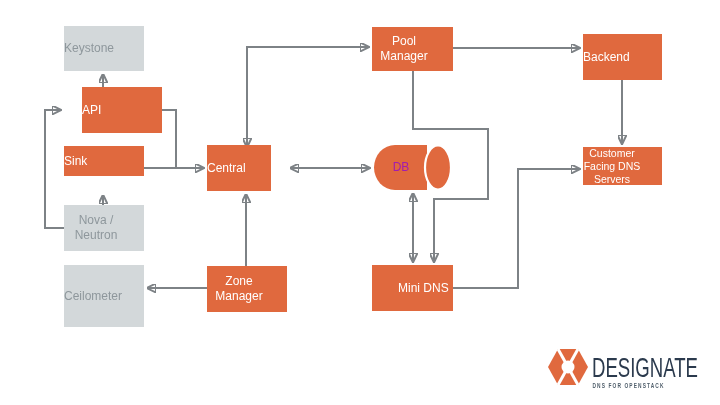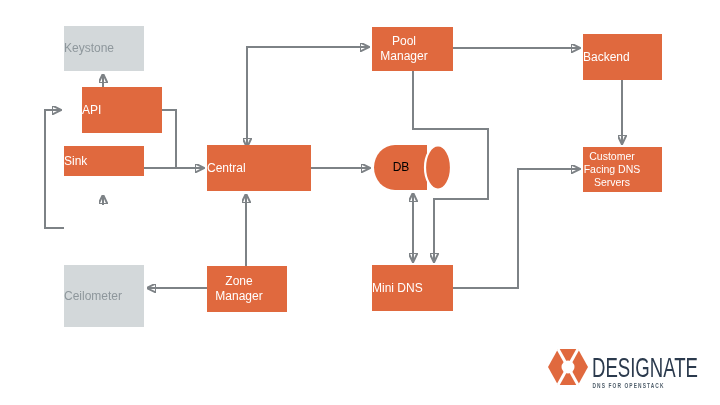--- a/index.html
+++ b/index.html
@@ -28,30 +28,30 @@
   }
   .node > span { display: inline-block; max-width: 64px; }
   .node.orange { background: var(--orange); color: #fff; }
   .node.gray   { background: var(--gray-fill); color: var(--gray-text); }
 
   #n-keystone   { left: 64px;  top: 26px;  width: 80px; height: 45px; }
   #n-api        { left: 82px;  top: 87px;  width: 80px; height: 46px; }
   #n-sink       { left: 64px;  top: 146px; width: 80px; height: 30px; }
   #n-nova       { left: 64px;  top: 205px; width: 80px; height: 46px; }
   #n-ceilometer { left: 64px;  top: 265px; width: 80px; height: 62px; }
-  #n-central    { left: 207px; top: 145px; width: 104px; height: 46px; }
+  #n-central    { left: 207px; top: 145px; width: 64px; height: 46px; }
   #n-zone       { left: 207px; top: 266px; width: 80px; height: 46px; }
   #n-pool       { left: 372px; top: 27px;  width: 81px; height: 44px; }
-  #n-mini       { left: 372px; top: 265px; width: 81px; height: 46px; }
+  #n-mini       { left: 372px; top: 265px; width: 81px; height: 46px; padding-left: 26px; }
   #n-backend    { left: 583px; top: 26px;  width: 79px; height: 46px; margin-top: 8px; }
-  #n-customer   { left: 583px; top: 147px; width: 79px; height: 45px;
+  #n-customer   { left: 583px; top: 147px; width: 79px; height: 38px;
                   font-size: 10.5px; line-height: 13px; }
   #n-customer > span { max-width: 58px; }
 
-  #n-db { left: 373px; top: 145px; width: 79px; height: 45px; background: transparent; color: #000000; }
+  #n-db { left: 373px; top: 145px; width: 79px; height: 45px; background: transparent; color: #a21caf; }
   #n-db .db-shape { position: absolute; inset: 0; }
   #n-db > span { position: absolute; left: 0; top: 0; width: 56px; height: 45px;
                  display: flex; align-items: center; justify-content: center; }
 
   .logo { position: absolute; left: 540px; top: 341px; width: 172px; height: 56px; }
   .logo text { font-family: "Liberation Sans", "DejaVu Sans", sans-serif; }
   .logo .brand { fill: var(--logo-navy); font-size: 28px; }
   .logo .tagline { fill: var(--logo-tagline); font-size: 6.5px; font-weight: bold; letter-spacing: 1.5px; }
 </style>
 </head>
@@ -82,20 +82,23 @@
   </svg>
 
   <div class="node gray" id="n-keystone">
     <span>Keystone</span>
   </div>
   <div class="node orange" id="n-api">
     <span>API</span>
   </div>
   <div class="node orange" id="n-sink">
     <span>Sink</span>
+  </div>
+  <div class="node gray" id="n-nova">
+    <span>Nova / Neutron</span>
   </div>
   <div class="node gray" id="n-ceilometer">
     <span>Ceilometer</span>
   </div>
   <div class="node orange" id="n-central">
     <span>Central</span>
   </div>
   <div class="node orange" id="n-pool">
     <span>Pool Manager</span>
   </div>

